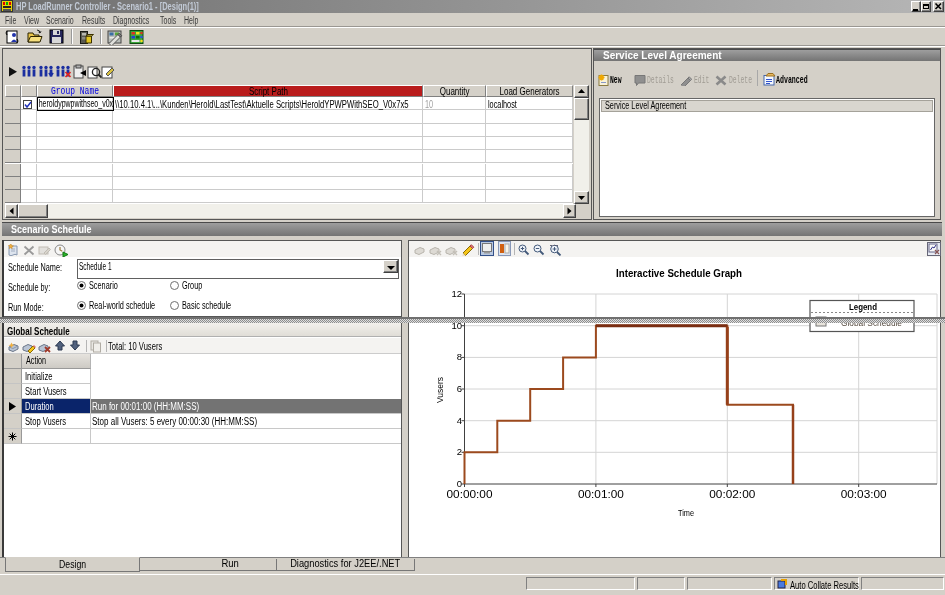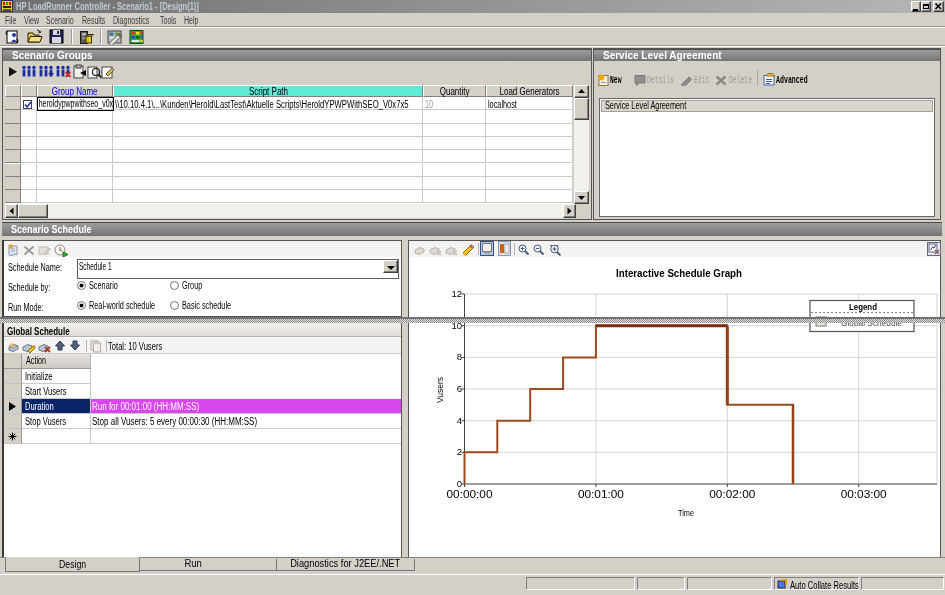--- a/index.html
+++ b/index.html
@@ -96,21 +96,20 @@
     <rect x="2.5" y="11" width="8" height="2" fill="#e8e8e8"></rect>
     <circle cx="12.5" cy="4" r="1.3" fill="#e03020"></circle>
     <circle cx="12.5" cy="8" r="1.3" fill="#3050e0"></circle>
     <circle cx="12.5" cy="12" r="1.3" fill="#f5e020"></circle>
   </svg>
 </div>
 <div class="abs" style="left:0;top:45px;width:945px;height:1px;background:#9a9792;"></div>
 <div class="abs" style="left:0;top:46px;width:945px;height:1px;background:#fff;"></div>
 
 <div class="abs" style="left:2px;top:48px;width:590px;height:172px;border:1px solid #565656;background:#d4d0c8;">
-  <div class="hdrbar abs" style="left:0;top:0;width:588px;height:12px;padding-left:9px;line-height:12px;">Scenario Groups</div>
   <div class="abs" style="left:0;top:12px;width:588px;height:25px;">
     <svg class="abs" style="left:5px;top:5px;" width="10" height="12">
         <path d="M1 1 L9 5.8 L1 10.6 z" fill="#111"></path>
       </svg>
     <svg class="abs" style="left:18px;top:4px;" width="16" height="15">
     <g fill="#1b2fa0">
       <circle cx="3" cy="2.5" r="1.7"></circle>
           <rect x="1.6" y="4.5" width="2.8" height="7"></rect>
       <circle cx="8" cy="2.5" r="1.7"></circle>
           <rect x="6.6" y="4.5" width="2.8" height="7"></rect>
@@ -152,22 +151,22 @@
     </svg>
     <svg class="abs" style="left:97px;top:3px;" width="16" height="15">
       <rect x="2" y="3" width="10" height="11" fill="#fff" stroke="#444"></rect>
       <path d="M6 10 L12 4 L14 6 L8 12 z" fill="#d8c040" stroke="#555"></path>
     </svg>
   </div>
 </div>
 <div class="abs" style="left:5px;top:85px;width:568px;height:119px;background:#fff;font-size:10px;">
     <div class="abs" style="left:0px;top:0;width:16px;height:12px;background:#d4d0c8;border-right:1px solid #808080;border-bottom:1px solid #808080;border-top:1px solid #fff;border-left:1px solid #fff;text-align:center;line-height:11px;color:#000;"><span class="t8" style="transform-origin:50% 50%;"></span></div>
     <div class="abs" style="left:16px;top:0;width:16px;height:12px;background:#d4d0c8;border-right:1px solid #808080;border-bottom:1px solid #808080;border-top:1px solid #fff;border-left:1px solid #fff;text-align:center;line-height:11px;color:#000;"><span class="t8" style="transform-origin:50% 50%;"></span></div>
-    <div class="abs" style="left:32px;top:0;width:76px;height:12px;background:#d4d0c8;border-right:1px solid #808080;border-bottom:1px solid #808080;border-top:1px solid #fff;border-left:1px solid #fff;text-align:center;line-height:11px;color:#0000e0;"><span class="t8" style="transform-origin:50% 50%;">Group Name</span></div>
-    <div class="abs" style="left:108px;top:0;width:310px;height:12px;background:#5eead4;border-right:1px solid #808080;border-bottom:1px solid #808080;border-top:1px solid #fff;border-left:1px solid #fff;text-align:center;line-height:11px;color:#000;"><span class="t8" style="transform-origin:50% 50%;">Script Path</span></div>
+    <div class="abs" style="left:32px;top:0;width:76px;height:12px;background:#d4d0c8;border-right:1px solid #808080;border-bottom:1px solid #808080;border-top:1px solid #fff;border-left:1px solid #fff;text-align:center;line-height:11px;color:#0000e0;font-family:Liberation Mono, monospace;"><span class="t8" style="transform-origin:50% 50%;">Group Name</span></div>
+    <div class="abs" style="left:108px;top:0;width:310px;height:12px;background:#b91c1c;border-right:1px solid #808080;border-bottom:1px solid #808080;border-top:1px solid #fff;border-left:1px solid #fff;text-align:center;line-height:11px;color:#000;"><span class="t8" style="transform-origin:50% 50%;">Script Path</span></div>
     <div class="abs" style="left:418px;top:0;width:63px;height:12px;background:#d4d0c8;border-right:1px solid #808080;border-bottom:1px solid #808080;border-top:1px solid #fff;border-left:1px solid #fff;text-align:center;line-height:11px;color:#000;"><span class="t8" style="transform-origin:50% 50%;">Quantity</span></div>
     <div class="abs" style="left:481px;top:0;width:87px;height:12px;background:#d4d0c8;border-right:1px solid #808080;border-bottom:1px solid #808080;border-top:1px solid #fff;border-left:1px solid #fff;text-align:center;line-height:11px;color:#000;"><span class="t8" style="transform-origin:50% 50%;">Load Generators</span></div>
     <div class="abs" style="left:0;top:12.0px;width:16px;height:13.3px;background:#d4d0c8;border-right:1px solid #808080;border-bottom:1px solid #808080;"></div>
     <div class="abs" style="left:16px;top:12.0px;width:16px;height:13.3px;border-right:1px solid #cbcbcb;border-bottom:1px solid #cbcbcb;"></div>
     <div class="abs" style="left:32px;top:12.0px;width:76px;height:13.3px;border-right:1px solid #cbcbcb;border-bottom:1px solid #cbcbcb;"></div>
     <div class="abs" style="left:108px;top:12.0px;width:310px;height:13.3px;border-right:1px solid #cbcbcb;border-bottom:1px solid #cbcbcb;"></div>
     <div class="abs" style="left:418px;top:12.0px;width:63px;height:13.3px;border-right:1px solid #cbcbcb;border-bottom:1px solid #cbcbcb;"></div>
     <div class="abs" style="left:481px;top:12.0px;width:87px;height:13.3px;border-right:1px solid #cbcbcb;border-bottom:1px solid #cbcbcb;"></div>
     <div class="abs" style="left:0;top:25.3px;width:16px;height:13.3px;background:#d4d0c8;border-right:1px solid #808080;border-bottom:1px solid #808080;"></div>
     <div class="abs" style="left:16px;top:25.3px;width:16px;height:13.3px;border-right:1px solid #cbcbcb;border-bottom:1px solid #cbcbcb;"></div>
@@ -373,21 +372,21 @@
     <div class="abs" style="left:0;top:14.5px;width:19px;height:15.2px;background:#d4d0c8;border-right:1px solid #999;border-bottom:1px solid #c4c4c4;"></div>
     <div class="abs" style="left:19px;top:14.5px;width:69px;height:15.2px;background:#fff;color:#000;border-right:1px solid #c8c8c8;border-bottom:1px solid #c8c8c8;padding-left:3px;line-height:15.2px;"><span class="t" style="transform:scaleX(0.76);">Initialize</span></div>
     <div class="abs" style="left:0;top:29.7px;width:19px;height:15.2px;background:#d4d0c8;border-right:1px solid #999;border-bottom:1px solid #c4c4c4;"></div>
     <div class="abs" style="left:19px;top:29.7px;width:69px;height:15.2px;background:#fff;color:#000;border-right:1px solid #c8c8c8;border-bottom:1px solid #c8c8c8;padding-left:3px;line-height:15.2px;"><span class="t" style="transform:scaleX(0.76);">Start  Vusers</span></div>
     <div class="abs" style="left:0;top:44.9px;width:19px;height:15.2px;background:#d4d0c8;border-right:1px solid #999;border-bottom:1px solid #c4c4c4;">
       <svg width="9" height="11" style="margin:2px 0 0 5px">
         <path d="M1 1 L8 5.5 L1 10 z" fill="#000"></path>
       </svg>
     </div>
     <div class="abs" style="left:19px;top:44.9px;width:69px;height:15.2px;background:#0a246a;color:#fff;border-right:1px solid #c8c8c8;border-bottom:1px solid #c8c8c8;padding-left:3px;line-height:15.2px;"><span class="t" style="transform:scaleX(0.76);">Duration</span></div>
-    <div class="abs" style="left:88px;top:44.9px;width:310px;height:15.2px;background:#d946ef;color:#fff;border-bottom:1px solid #c8c8c8;padding-left:1px;line-height:15.2px;"><span class="t" style="transform:scaleX(0.8);">Run for 00:01:00 (HH:MM:SS)</span></div>
+    <div class="abs" style="left:88px;top:44.9px;width:310px;height:15.2px;background:#737373;color:#fff;border-bottom:1px solid #c8c8c8;padding-left:1px;line-height:15.2px;"><span class="t" style="transform:scaleX(0.8);">Run for 00:01:00 (HH:MM:SS)</span></div>
     <div class="abs" style="left:0;top:60.099999999999994px;width:19px;height:15.2px;background:#d4d0c8;border-right:1px solid #999;border-bottom:1px solid #c4c4c4;"></div>
     <div class="abs" style="left:19px;top:60.099999999999994px;width:69px;height:15.2px;background:#fff;color:#000;border-right:1px solid #c8c8c8;border-bottom:1px solid #c8c8c8;padding-left:3px;line-height:15.2px;"><span class="t" style="transform:scaleX(0.76);">Stop Vusers</span></div>
     <div class="abs" style="left:88px;top:60.099999999999994px;width:310px;height:15.2px;background:#fff;color:#000;border-bottom:1px solid #c8c8c8;padding-left:1px;line-height:15.2px;"><span class="t" style="transform:scaleX(0.8);">Stop all Vusers: 5 every 00:00:30 (HH:MM:SS)</span></div>
     <div class="abs" style="left:0;top:75.3px;width:19px;height:15.2px;background:#d4d0c8;border-right:1px solid #999;border-bottom:1px solid #c4c4c4;">
 <svg width="11" height="11" style="margin:2px 0 0 4px">
         <path d="M5.5 1.5 v8 M1.5 5.5 h8 M2.7 2.7 l5.6 5.6 M8.3 2.7 l-5.6 5.6" stroke="#000" stroke-width="1"></path>
       </svg>
     </div>
     <div class="abs" style="left:19px;top:75.3px;width:69px;height:15.2px;border-right:1px solid #c8c8c8;border-bottom:1px solid #c8c8c8;"></div>
     <div class="abs" style="left:88px;top:75.3px;width:310px;height:15.2px;border-bottom:1px solid #c8c8c8;"></div>
@@ -498,21 +497,21 @@
     <line x1="402" y1="58.5" x2="504" y2="58.5" stroke="#888" stroke-dasharray="2,2"></line>
     <rect x="407" y="63" width="10" height="9" fill="#e8e4dc" stroke="#777"></rect>
     <text x="432" y="72" font-size="9.5" fill="#54493e" textLength="61" lengthAdjust="spacingAndGlyphs">Global Schedule</text>
   </g>
 </svg>
 <div class="abs" style="left:2px;top:240px;width:2px;height:318px;background:#3a3a3a;"></div>
 <div class="abs" style="left:0;top:317px;width:945px;height:1.5px;background:#707070;"></div>
 <div class="hatch abs" style="left:0;top:319px;width:945px;height:4px;"></div>
 <div class="abs" style="left:0;top:557px;width:945px;height:1px;background:#808080;"></div>
 <div class="abs" style="left:5px;top:557px;width:135px;height:15px;background:#d4d0c8;border:1px solid #777;border-top:1px solid #d4d0c8;text-align:center;line-height:13px;"><span class="t" style="transform:scaleX(0.87);transform-origin:50% 50%;">Design</span></div>
-<div class="abs" style="left:139px;top:559px;width:138px;height:12px;background:#d4d0c8;border:1px solid #777;border-top:none;text-align:left;line-height:10px;padding-left:44px;"><span class="t" style="transform:scaleX(0.95);transform-origin:50% 50%;">Run</span></div>
+<div class="abs" style="left:139px;top:559px;width:138px;height:12px;background:#d4d0c8;border:1px solid #777;border-top:none;text-align:center;line-height:10px;padding-left:44px;"><span class="t" style="transform:scaleX(0.95);transform-origin:50% 50%;">Run</span></div>
 <div class="abs" style="left:276px;top:559px;width:139px;height:12px;background:#d4d0c8;border:1px solid #777;border-top:none;text-align:center;line-height:10px;"><span class="t" style="transform:scaleX(0.93);transform-origin:50% 50%;">Diagnostics for J2EE/.NET</span></div>
 
 <div class="abs" style="left:0;top:574px;width:945px;height:1px;background:#fff;"></div>
 <div class="abs sunk" style="left:526px;top:577px;width:109px;height:13px;"></div>
 <div class="abs sunk" style="left:637px;top:577px;width:48px;height:13px;"></div>
 <div class="abs sunk" style="left:687px;top:577px;width:85px;height:13px;"></div>
 <div class="abs sunk" style="left:774px;top:577px;width:85px;height:13px;">
   <svg class="abs" style="left:2px;top:1px;" width="11" height="10">
       <rect x="1" y="2" width="7" height="7" fill="#4a7adf" stroke="#224"></rect>
       <path d="M4 1 l5 0 l0 5" stroke="#e8a000" stroke-width="2" fill="none"></path>

